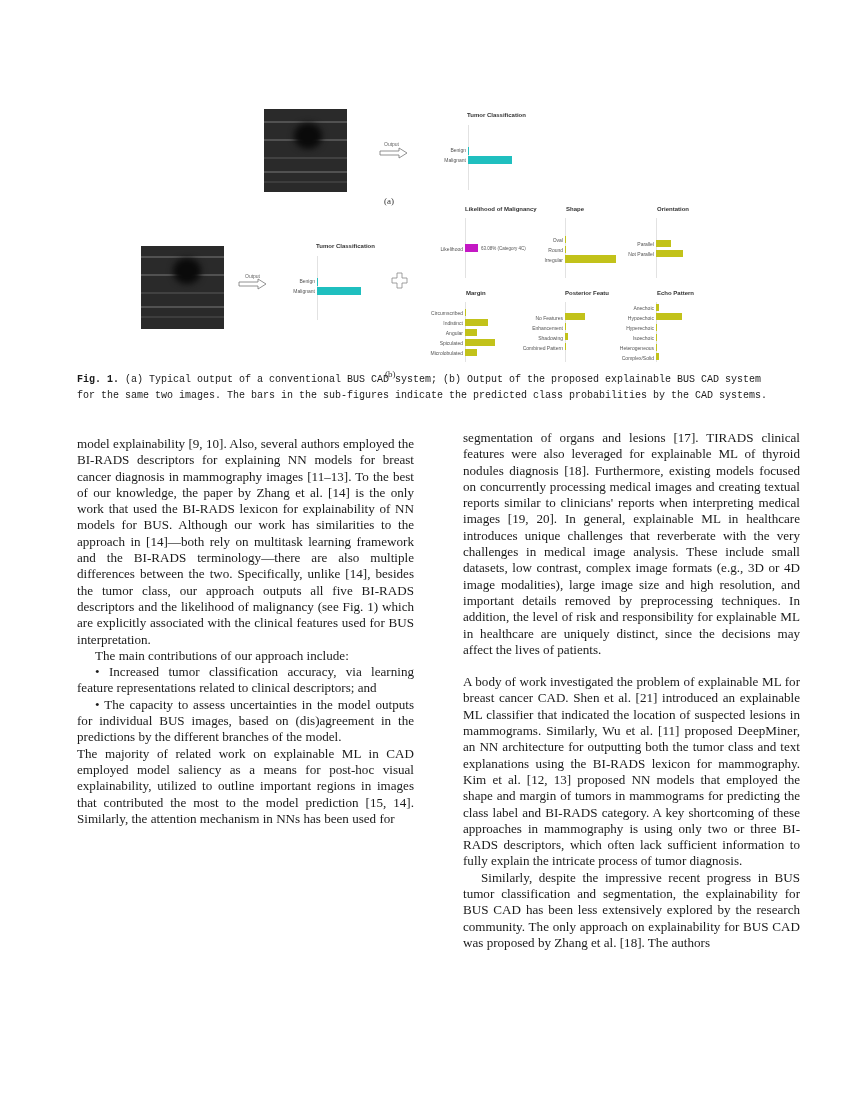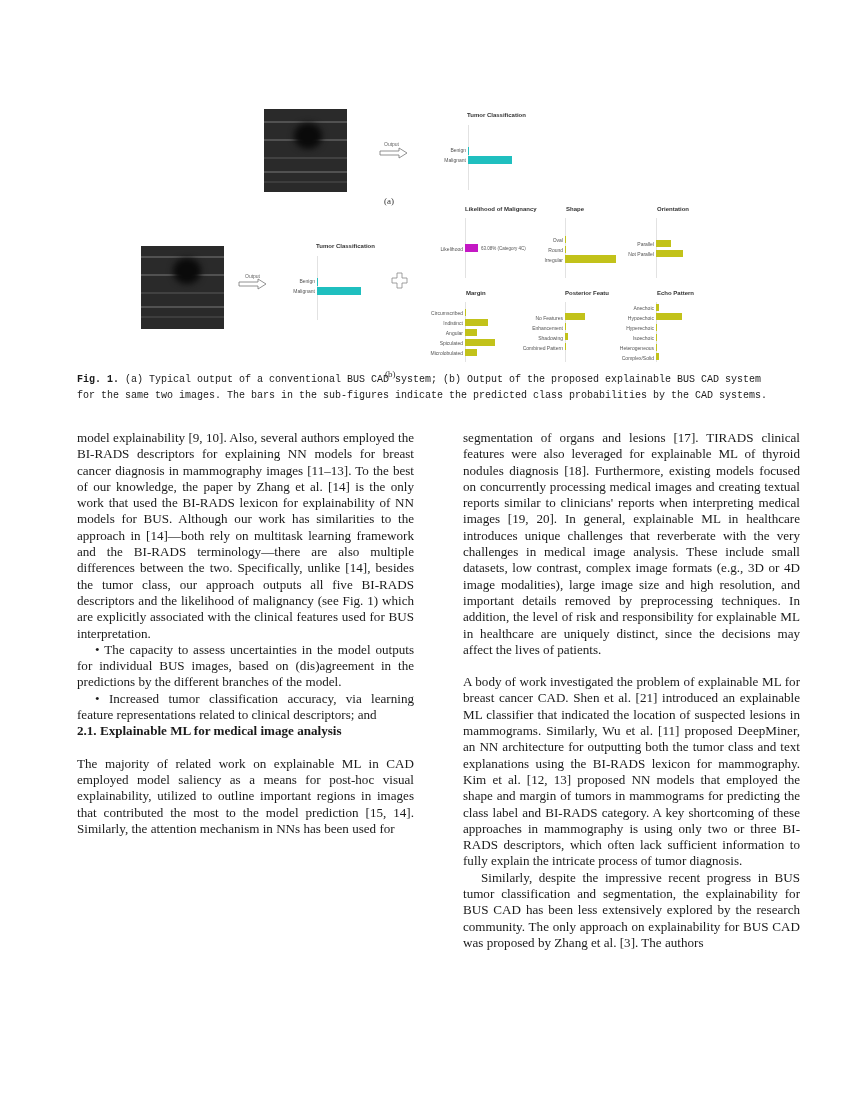--- a/index.html
+++ b/index.html
@@ -151,26 +151,26 @@
   <div class="bar olive small" style="left:656px;top:344px;width:1px;"></div>
   <div class="bar olive small" style="left:656px;top:353px;width:3px;"></div>
 </div>
 
 <div class="sublabel" style="left:385px;top:369px;">(b)</div>
 
 <div class="caption">
   <b>Fig. 1.</b><span> (a) Typical output of a conventional BUS CAD system; (b) Output of the proposed explainable BUS CAD system for the same two images. The bars in the sub-figures indicate the predicted class probabilities by the CAD systems.</span>
 </div>
 
-<div class="col" style="left:77px;">
+<div class="col" style="left:77px;margin-top:6px;">
   <p>model explainability [9, 10]. Also, several authors employed the BI-RADS descriptors for explaining NN models for breast cancer diagnosis in mammography images [11–13]. To the best of our knowledge, the paper by Zhang et al. [14] is the only work that used the BI-RADS lexicon for explainability of NN models for BUS. Although our work has similarities to the approach in [14]—both rely on multitask learning framework and the BI-RADS terminology—there are also multiple differences between the two. Specifically, unlike [14], besides the tumor class, our approach outputs all five BI-RADS descriptors and the likelihood of malignancy (see Fig. 1) which are explicitly associated with the clinical features used for BUS interpretation.</p>
+  <p class="indent">The main contributions of our approach include:</p>
+  <p class="indent">• Increased tumor classification accuracy, via learning feature representations related to clinical descriptors; and</p>
   <p class="indent">• The capacity to assess uncertainties in the model outputs for individual BUS images, based on (dis)agreement in the predictions by the different branches of the model.</p>
-  <p class="indent">• Increased tumor classification accuracy, via learning feature representations related to clinical descriptors; and</p>
-  <p class="h-sub">2.1. Explainable ML for medical image analysis</p>
   <p>The majority of related work on explainable ML in CAD employed model saliency as a means for post-hoc visual explainability, utilized to outline important regions in images that contributed the most to the model prediction [15, 14]. Similarly, the attention mechanism in NNs has been used for</p>
 </div>
 
 <div class="col" style="left:463px;">
   <p>segmentation of organs and lesions [17]. TIRADS clinical features were also leveraged for explainable ML of thyroid nodules diagnosis [18]. Furthermore, existing models focused on concurrently processing medical images and creating textual reports similar to clinicians' reports when interpreting medical images [19, 20]. In general, explainable ML in healthcare introduces unique challenges that reverberate with the very challenges in medical image analysis. These include small datasets, low contrast, complex image formats (e.g., 3D or 4D image modalities), large image size and high resolution, and important details removed by preprocessing techniques. In addition, the level of risk and responsibility for explainable ML in healthcare are uniquely distinct, since the decisions may affect the lives of patients.</p>
   <div class="gap"></div>
   <p>A body of work investigated the problem of explainable ML for breast cancer CAD. Shen et al. [21] introduced an explainable ML classifier that indicated the location of suspected lesions in mammograms. Similarly, Wu et al. [11] proposed DeepMiner, an NN architecture for outputting both the tumor class and text explanations using the BI-RADS lexicon for mammography. Kim et al. [12, 13] proposed NN models that employed the shape and margin of tumors in mammograms for predicting the class label and BI-RADS category. A key shortcoming of these approaches in mammography is using only two or three BI-RADS descriptors, which often lack sufficient information to fully explain the intricate process of tumor diagnosis.</p>
-  <p class="indent">Similarly, despite the impressive recent progress in BUS tumor classification and segmentation, the explainability for BUS CAD has been less extensively explored by the research community. The only approach on explainability for BUS CAD was proposed by Zhang et al. [3]. The authors</p>
+  <p class="indent">Similarly, despite the impressive recent progress in BUS tumor classification and segmentation, the explainability for BUS CAD has been less extensively explored by the research community. The only approach on explainability for BUS CAD was proposed by Zhang et al. [18]. The authors</p>
 </div>
 
 </body></html>

